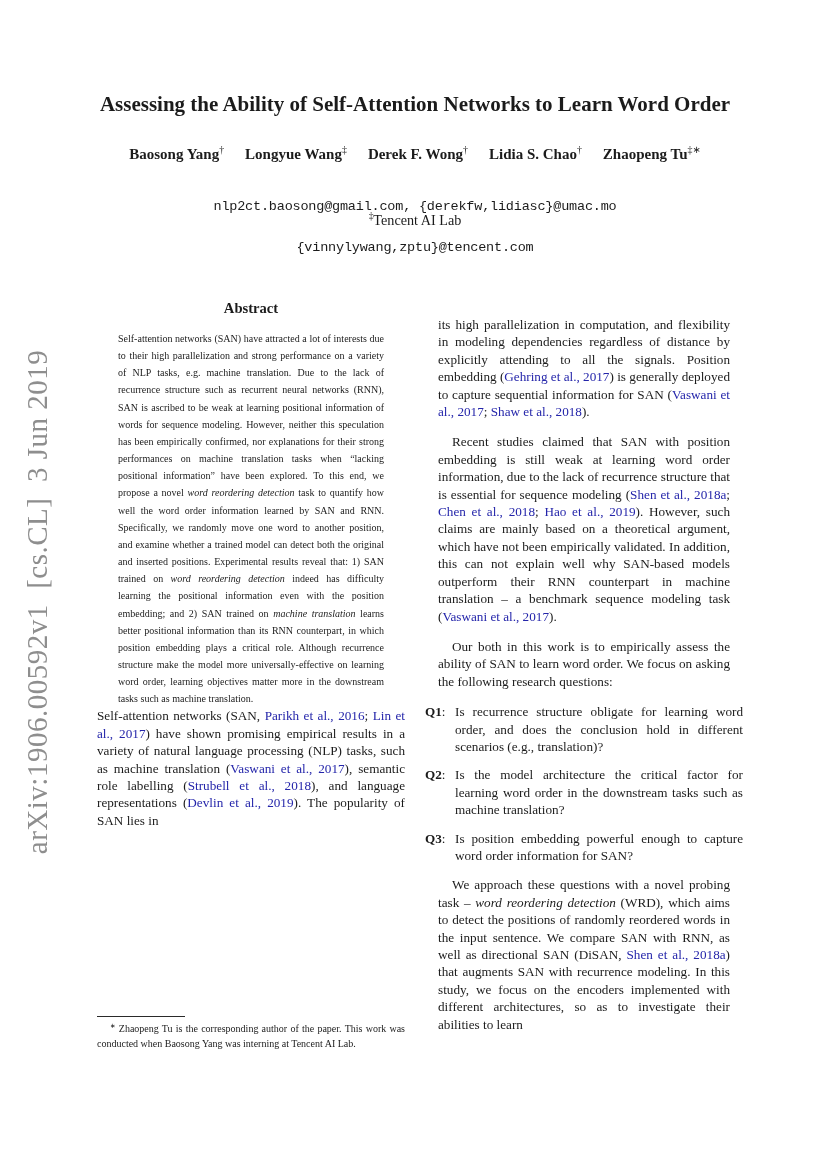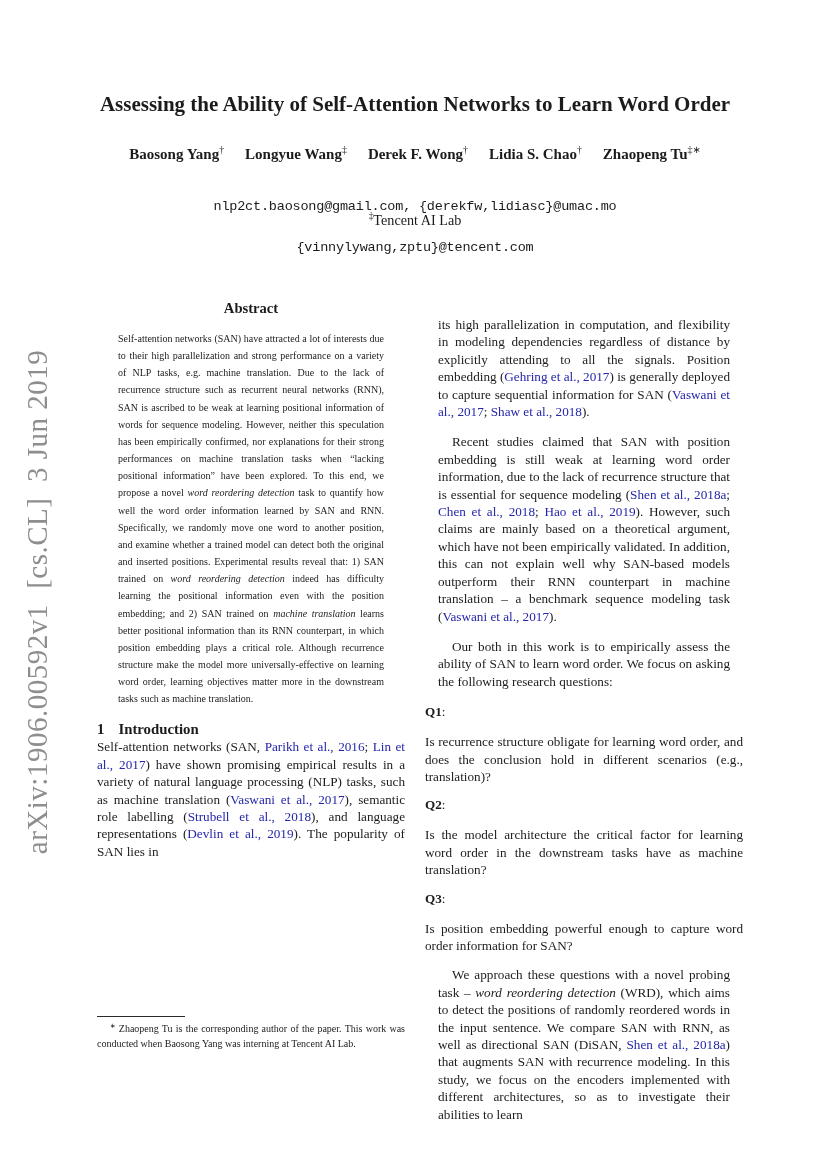--- a/index.html
+++ b/index.html
@@ -91,21 +91,21 @@
   }
   .sec-num { display: inline-block; margin-right: 14px; }
   .body-par {
     font-size: 13.2px;
     line-height: 17.4px;
     text-align: justify;
     margin-top: 0;
   }
   .par { text-align: justify; margin: 13px; }
   .par.ind { text-indent: 14px; }
-  .q-item { display: flex; margin-top: 11px; flex-direction: column; }
+  .q-item { display: flex; margin-top: 11px; }
   .q-label { flex: 0 0 30px; }
   .q-label .bd { font-weight: bold; }
   .q-text { flex: 1; text-align: justify; }
   .mt { margin-top: 12px; }
   
   .footnote {
     position: absolute;
     left: 97px; top: 1016px; width: 308px;
     background: #ffffff;
   }
@@ -139,43 +139,40 @@
 
   <div class="authors"><span class="bd">Baosong Yang</span><span class="sup">†</span><span class="gap"></span><span class="bd">Longyue Wang</span><span class="sup">‡</span><span class="gap"></span><span class="bd">Derek F. Wong</span><span class="sup">†</span><span class="gap"></span><span class="bd">Lidia S. Chao</span><span class="sup">†</span><span class="gap"></span><span class="bd">Zhaopeng Tu</span><span class="sup">‡∗</span></div>
 
   <div class="email email1">nlp2ct.baosong@gmail.com, {derekfw,lidiasc}@umac.mo</div>
   <div class="affil affil2"><span class="sup">‡</span><span>Tencent AI Lab</span></div>
   <div class="email email2">{vinnylywang,zptu}@tencent.com</div>
 
   <div class="col-left">
     <div class="abs-heading">Abstract</div>
     <div class="abs-body"><span>Self-attention networks (SAN) have attracted a lot of interests due to their high parallelization and strong performance on a variety of NLP tasks, e.g. machine translation. Due to the lack of recurrence structure such as recurrent neural networks (RNN), SAN is ascribed to be weak at learning positional information of words for sequence modeling. However, neither this speculation has been empirically confirmed, nor explanations for their strong performances on machine translation tasks when “lacking positional information” have been explored. To this end, we propose a novel </span><span class="it">word reordering detection</span><span> task to quantify how well the word order information learned by SAN and RNN. Specifically, we randomly move one word to another position, and examine whether a trained model can detect both the original and inserted positions. Experimental results reveal that: 1) SAN trained on </span><span class="it">word reordering detection</span><span> indeed has difficulty learning the positional information even with the position embedding; and 2) SAN trained on </span><span class="it">machine translation</span><span> learns better positional information than its RNN counterpart, in which position embedding plays a critical role. Although recurrence structure make the model more universally-effective on learning word order, learning objectives matter more in the downstream tasks such as machine translation.</span></div>
-    <div class="sec-heading">
-      <span class="sec-num">1</span><span>Introduction</span>
-    </div>
     <div class="body-par"><span>Self-attention networks (SAN, </span><span class="cite">Parikh et al., 2016</span><span>; </span><span class="cite">Lin et al., 2017</span><span>) have shown promising empirical results in a variety of natural language processing (NLP) tasks, such as machine translation (</span><span class="cite">Vaswani et al., 2017</span><span>), semantic role labelling (</span><span class="cite">Strubell et al., 2018</span><span>), and language representations (</span><span class="cite">Devlin et al., 2019</span><span>). The popularity of SAN lies in</span></div>
   </div>
 
   <div class="footnote">
     <hr class="fn-rule">
     <div class="fn-text"><span class="sup">∗</span><span> Zhaopeng Tu is the corresponding author of the paper. This work was conducted when Baosong Yang was interning at Tencent AI Lab.</span></div>
   </div>
 
   <div class="col-right">
     <p class="par"><span>its high parallelization in computation, and flexibility in modeling dependencies regardless of distance by explicitly attending to all the signals. Position embedding (</span><span class="cite">Gehring et al., 2017</span><span>) is generally deployed to capture sequential information for SAN (</span><span class="cite">Vaswani et al., 2017</span><span>; </span><span class="cite">Shaw et al., 2018</span><span>).</span></p>
     <p class="par ind"><span>Recent studies claimed that SAN with position embedding is still weak at learning word order information, due to the lack of recurrence structure that is essential for sequence modeling (</span><span class="cite">Shen et al., 2018a</span><span>; </span><span class="cite">Chen et al., 2018</span><span>; </span><span class="cite">Hao et al., 2019</span><span>). However, such claims are mainly based on a theoretical argument, which have not been empirically validated. In addition, this can not explain well why SAN-based models outperform their RNN counterpart in machine translation – a benchmark sequence modeling task (</span><span class="cite">Vaswani et al., 2017</span><span>).</span></p>
     <p class="par ind"><span>Our both in this work is to empirically assess the ability of SAN to learn word order. We focus on asking the following research questions:</span></p>
 
     <div class="q-item">
       <span class="q-label"><span class="bd">Q1</span><span>:</span></span>
       <span class="q-text">Is recurrence structure obligate for learning word order, and does the conclusion hold in different scenarios (e.g., translation)?</span>
     </div>
     <div class="q-item">
       <span class="q-label"><span class="bd">Q2</span><span>:</span></span>
-      <span class="q-text">Is the model architecture the critical factor for learning word order in the downstream tasks have as machine translation?</span>
+      <span class="q-text">Is the model architecture the critical factor for learning word order in the downstream tasks such as machine translation?</span>
     </div>
     <div class="q-item">
       <span class="q-label"><span class="bd">Q3</span><span>:</span></span>
       <span class="q-text">Is position embedding powerful enough to capture word order information for SAN?</span>
     </div>
 
     <p class="par ind mt"><span>We approach these questions with a novel probing task – </span><span class="it">word reordering detection</span><span> (WRD), which aims to detect the positions of randomly reordered words in the input sentence. We compare SAN with RNN, as well as directional SAN (DiSAN, </span><span class="cite">Shen et al., 2018a</span><span>) that augments SAN with recurrence modeling. In this study, we focus on the encoders implemented with different architectures, so as to investigate their abilities to learn</span></p>
   </div>
 
 </div>

